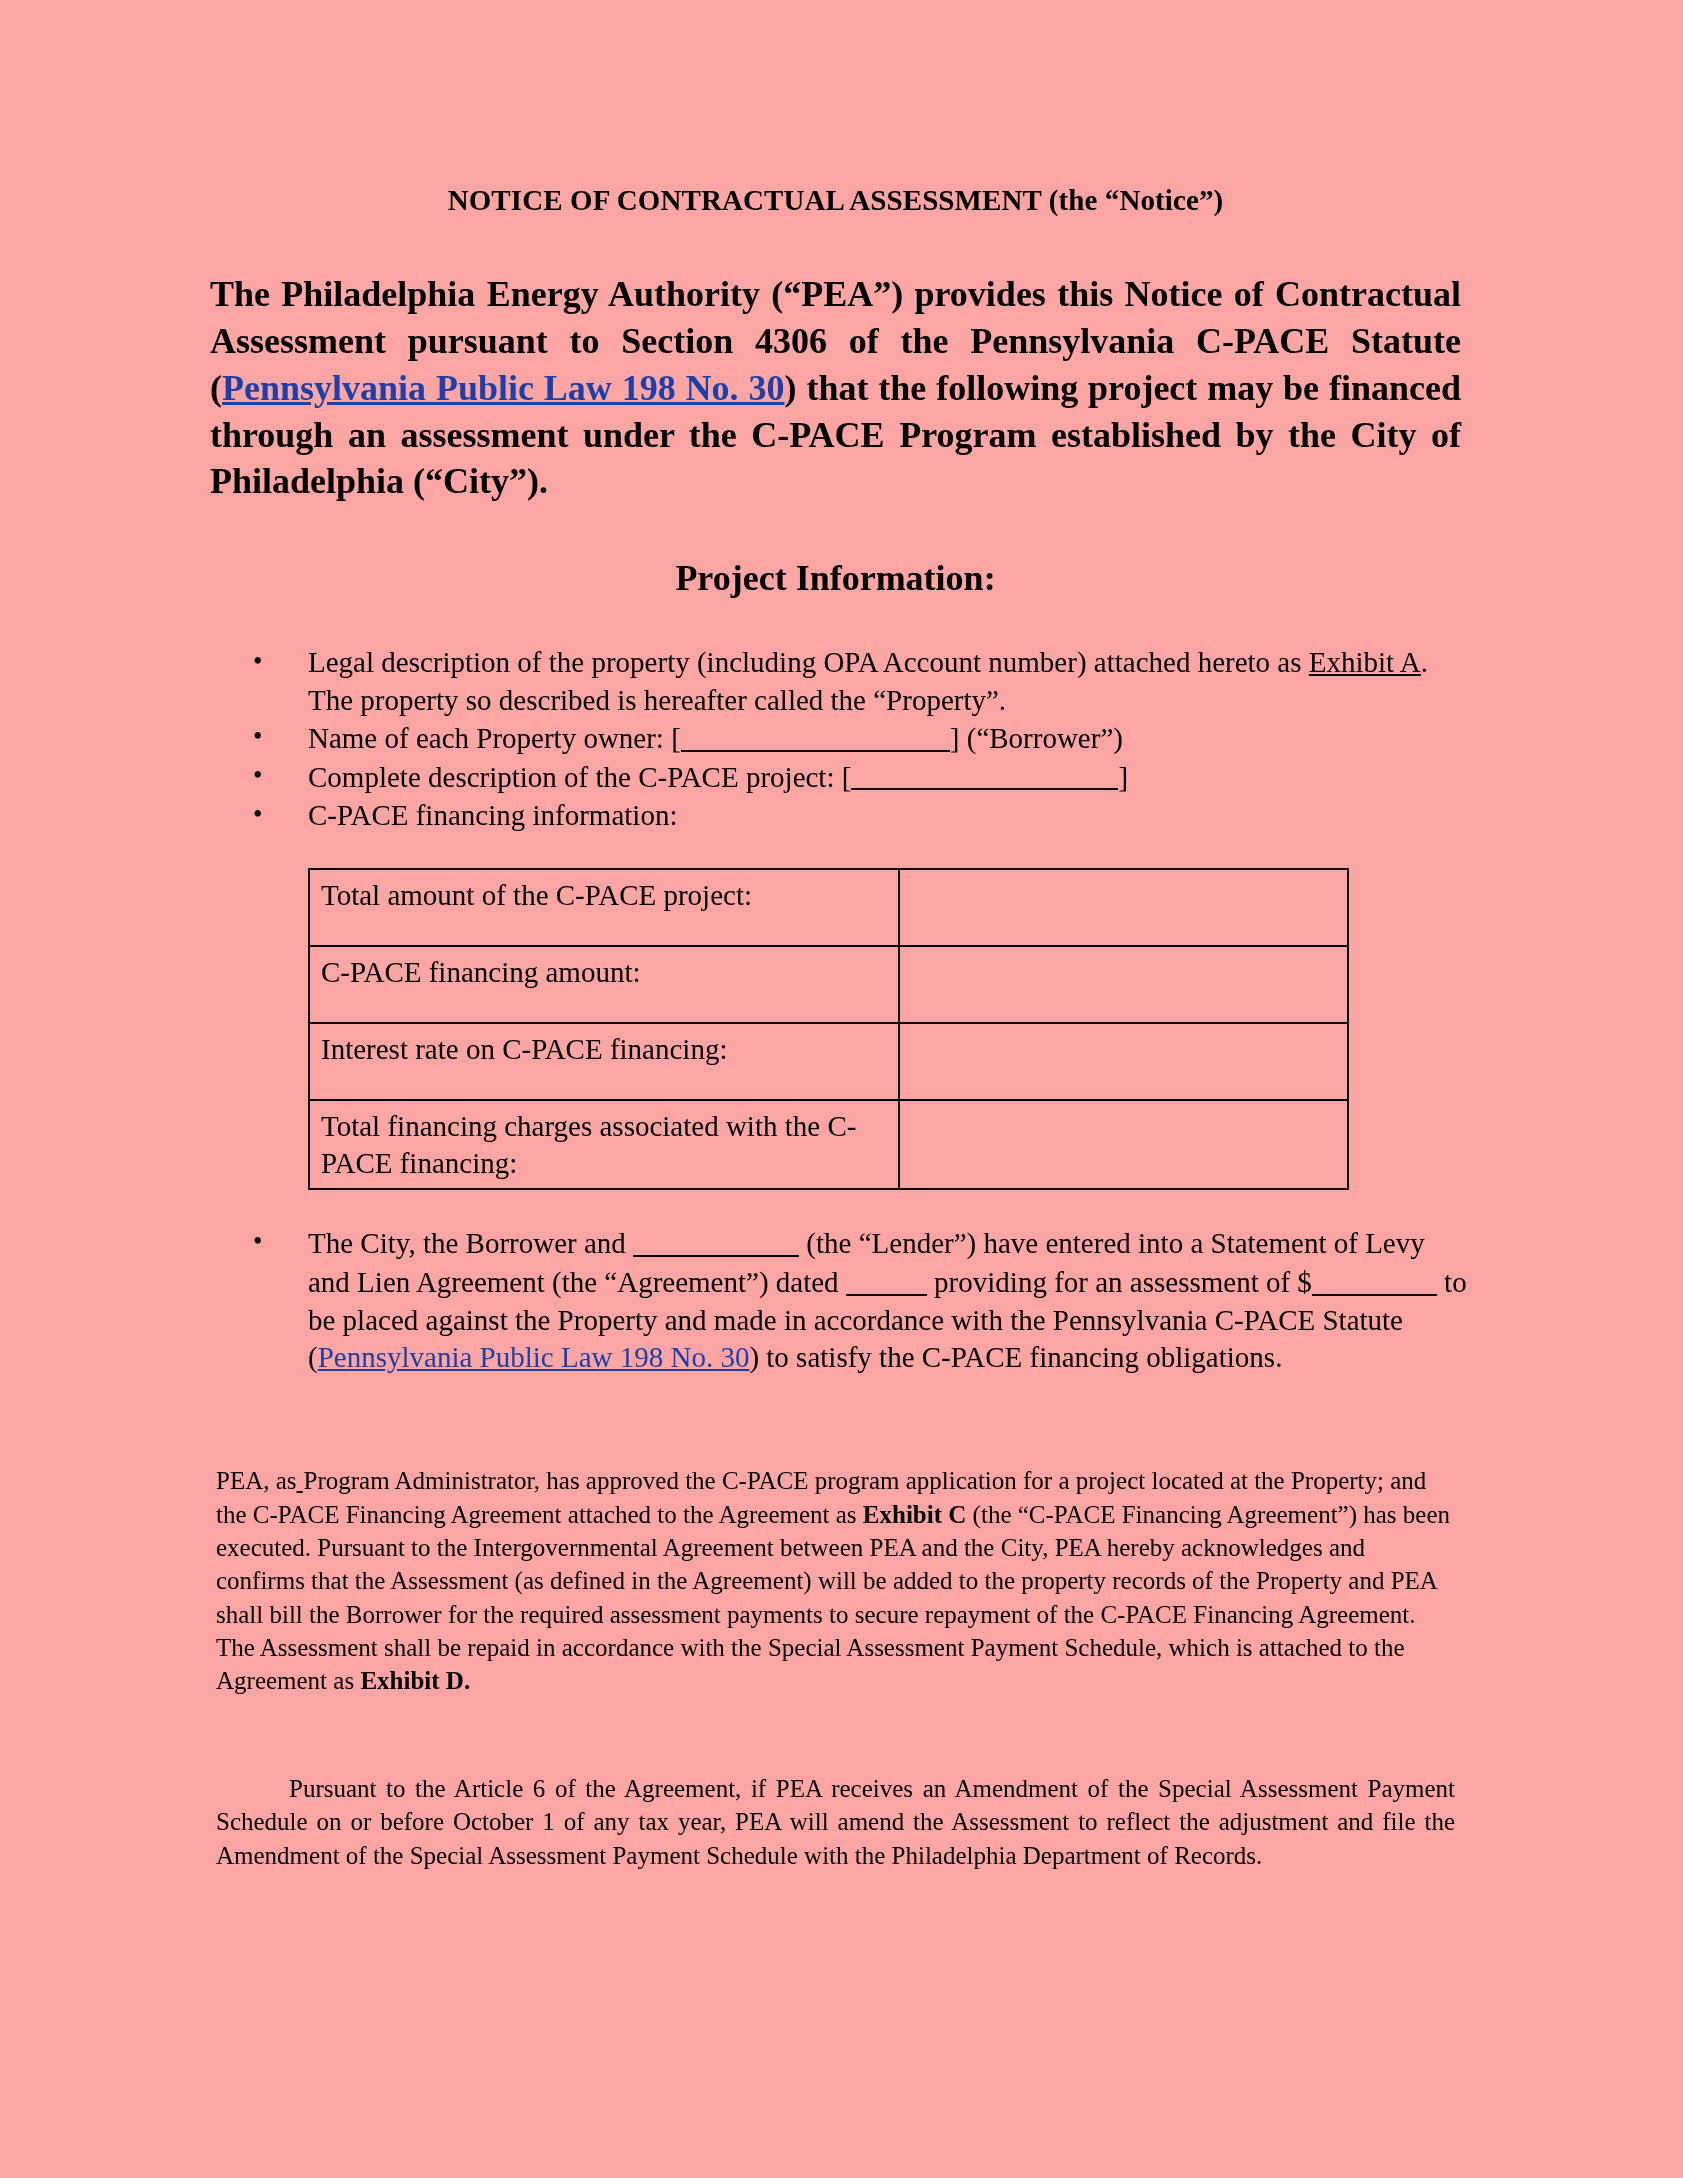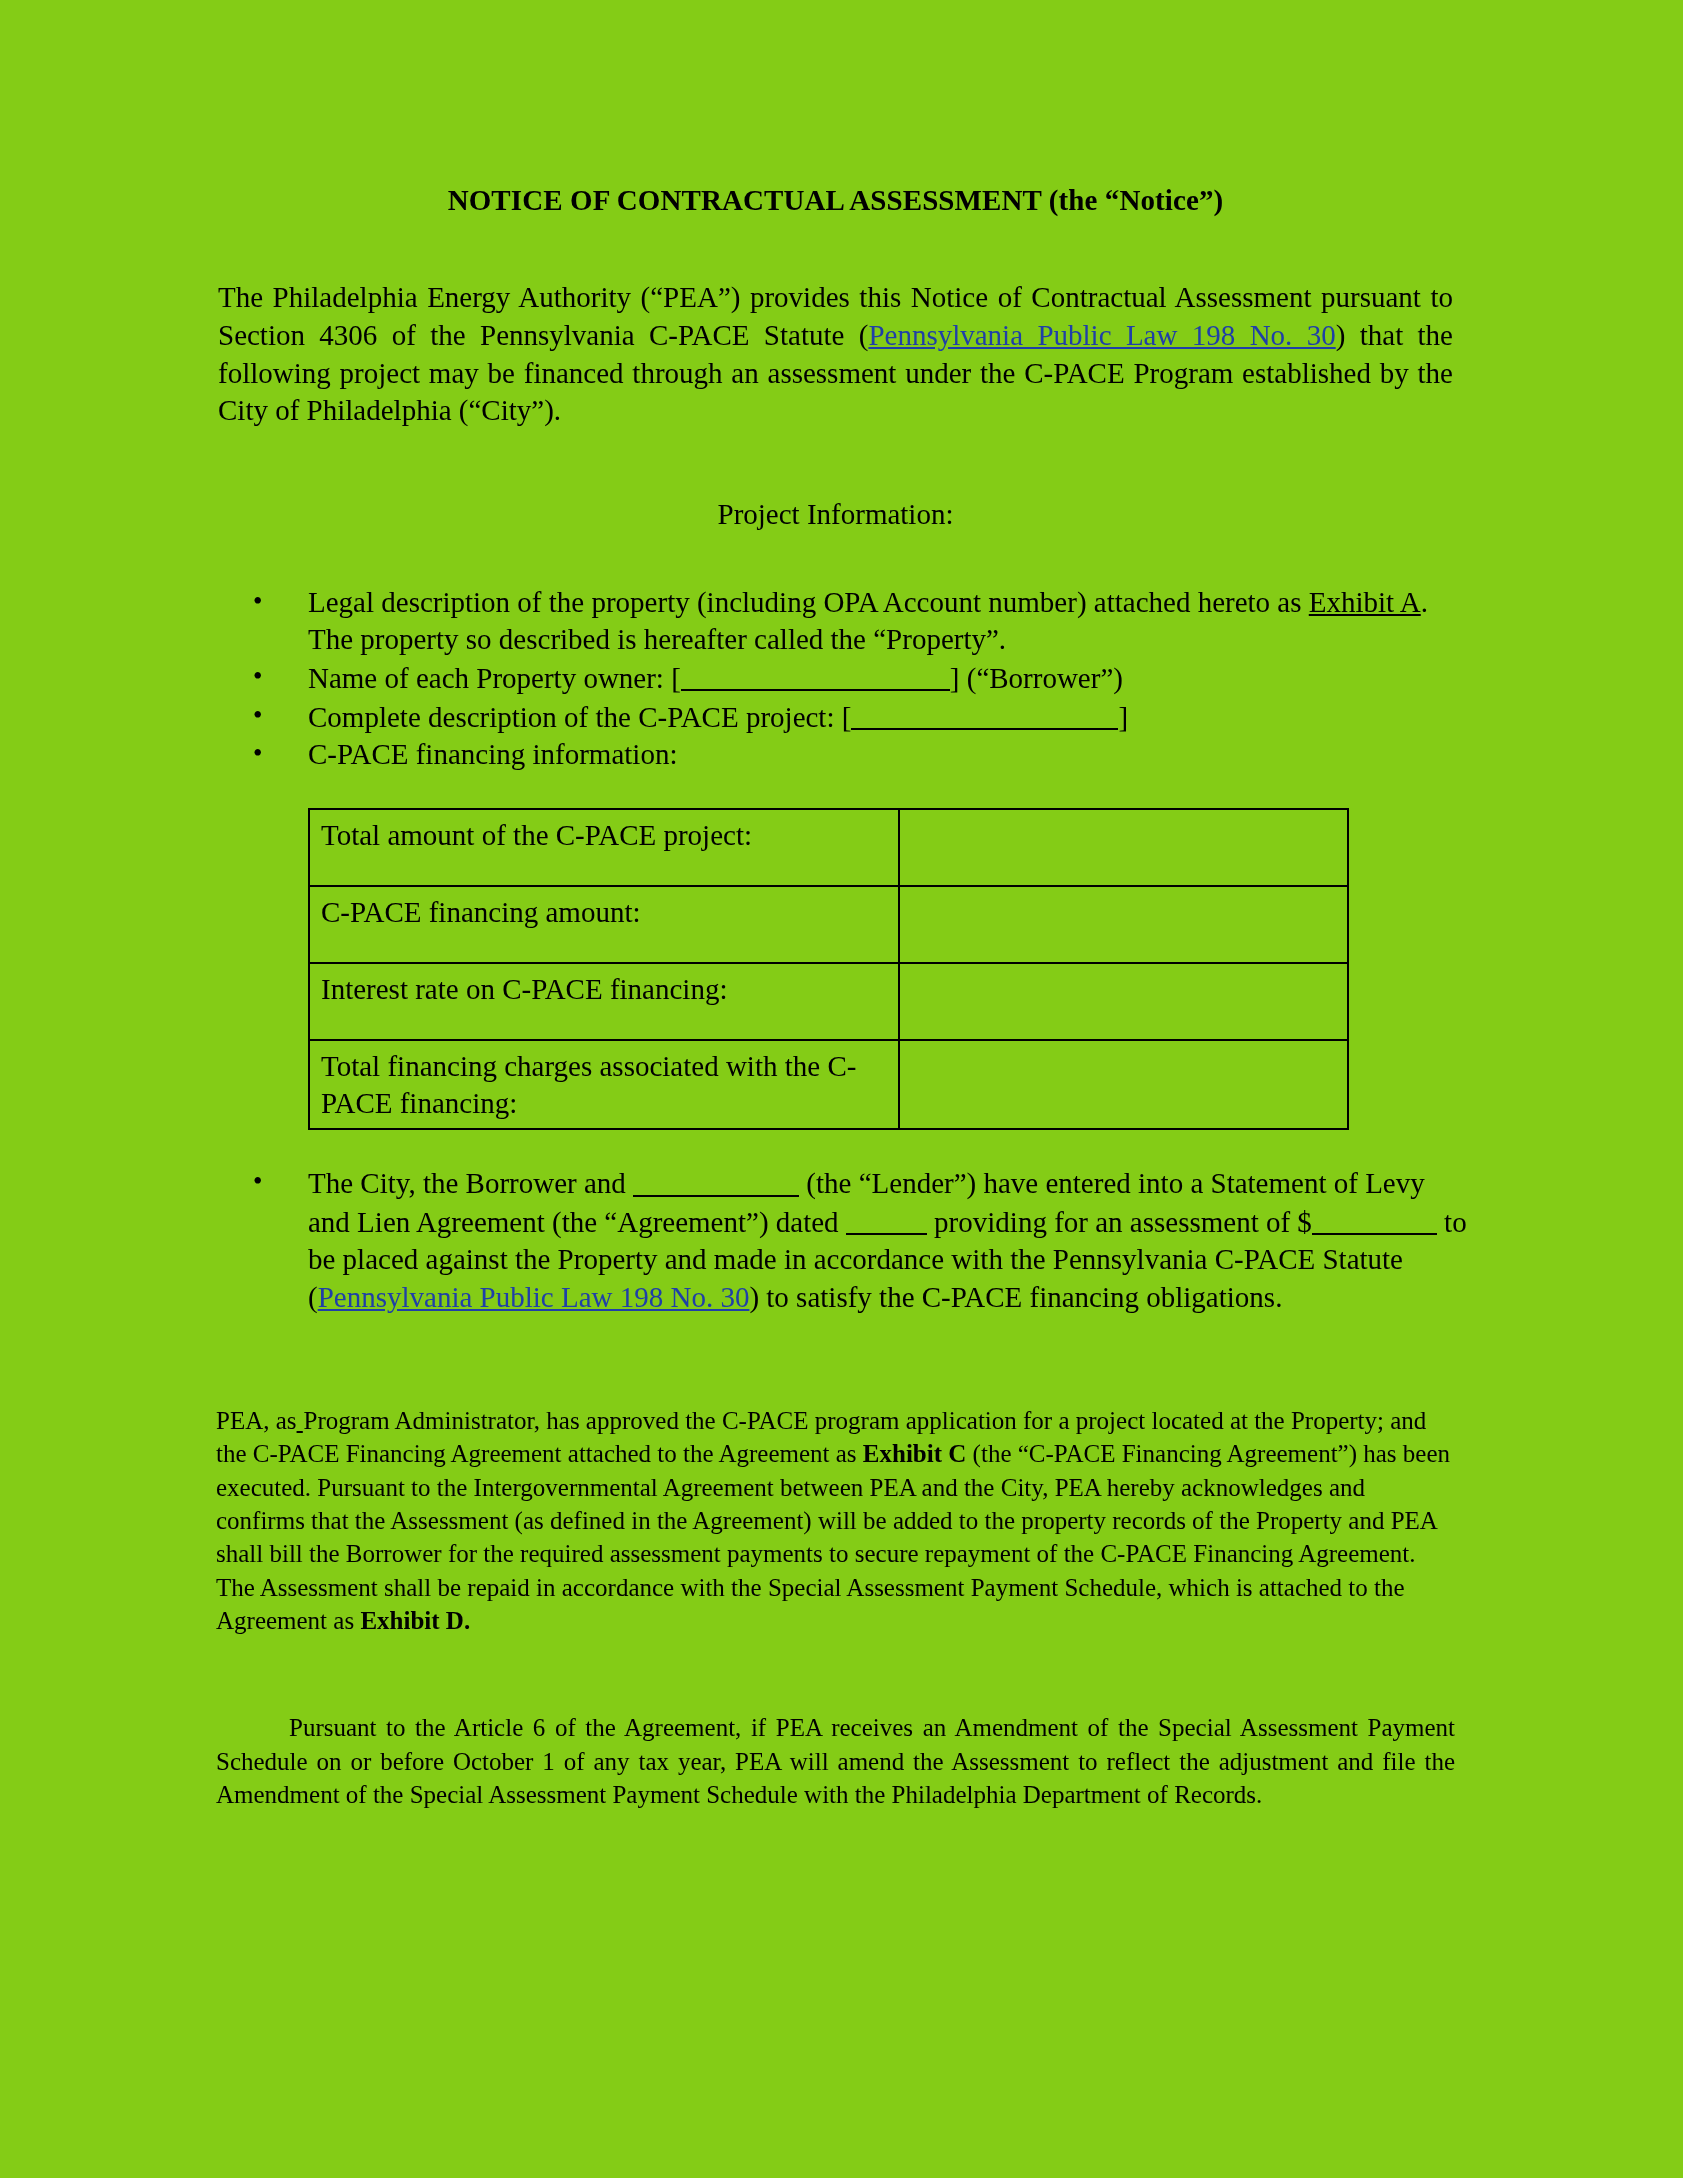--- a/index.html
+++ b/index.html
@@ -11,43 +11,44 @@
     width: 1683px;
     height: 2178px;
     font-family: "Liberation Serif", "DejaVu Serif", serif;
     color: #000000;
     -webkit-font-smoothing: antialiased;
   }
   .page {
     position: relative;
     width: 1683px;
     height: 2178px;
-    background: #84cc16;
+    background: #fca5a5;
     overflow: hidden;
   }
   .content {
     position: absolute;
     left: 202px;
     top: 183px;
     width: 1267px;
   }
   .doc-title {
     text-align: center;
     font-weight: bold;
     font-size: 29px;
     line-height: 1.18;
     margin: 0 0 0 0;
     letter-spacing: 0.1px;
   }
   p.body {
-    font-size: 29px;
+    font-size: 36px;
     line-height: 1.30;
-    margin: 16px;
+    margin: 8px;
     text-align: justify;
     text-justify: inter-word;
+    font-weight: bold;
   }
   p.body.left {
     text-align: center;
   }
   .gap-lg { height: 46px; }
   .gap-md { height: 34px; }
   .gap-xl { height: 73px; }
   a.extlink, .extlink {
     color: #1f3fa8;
     text-decoration: underline;

